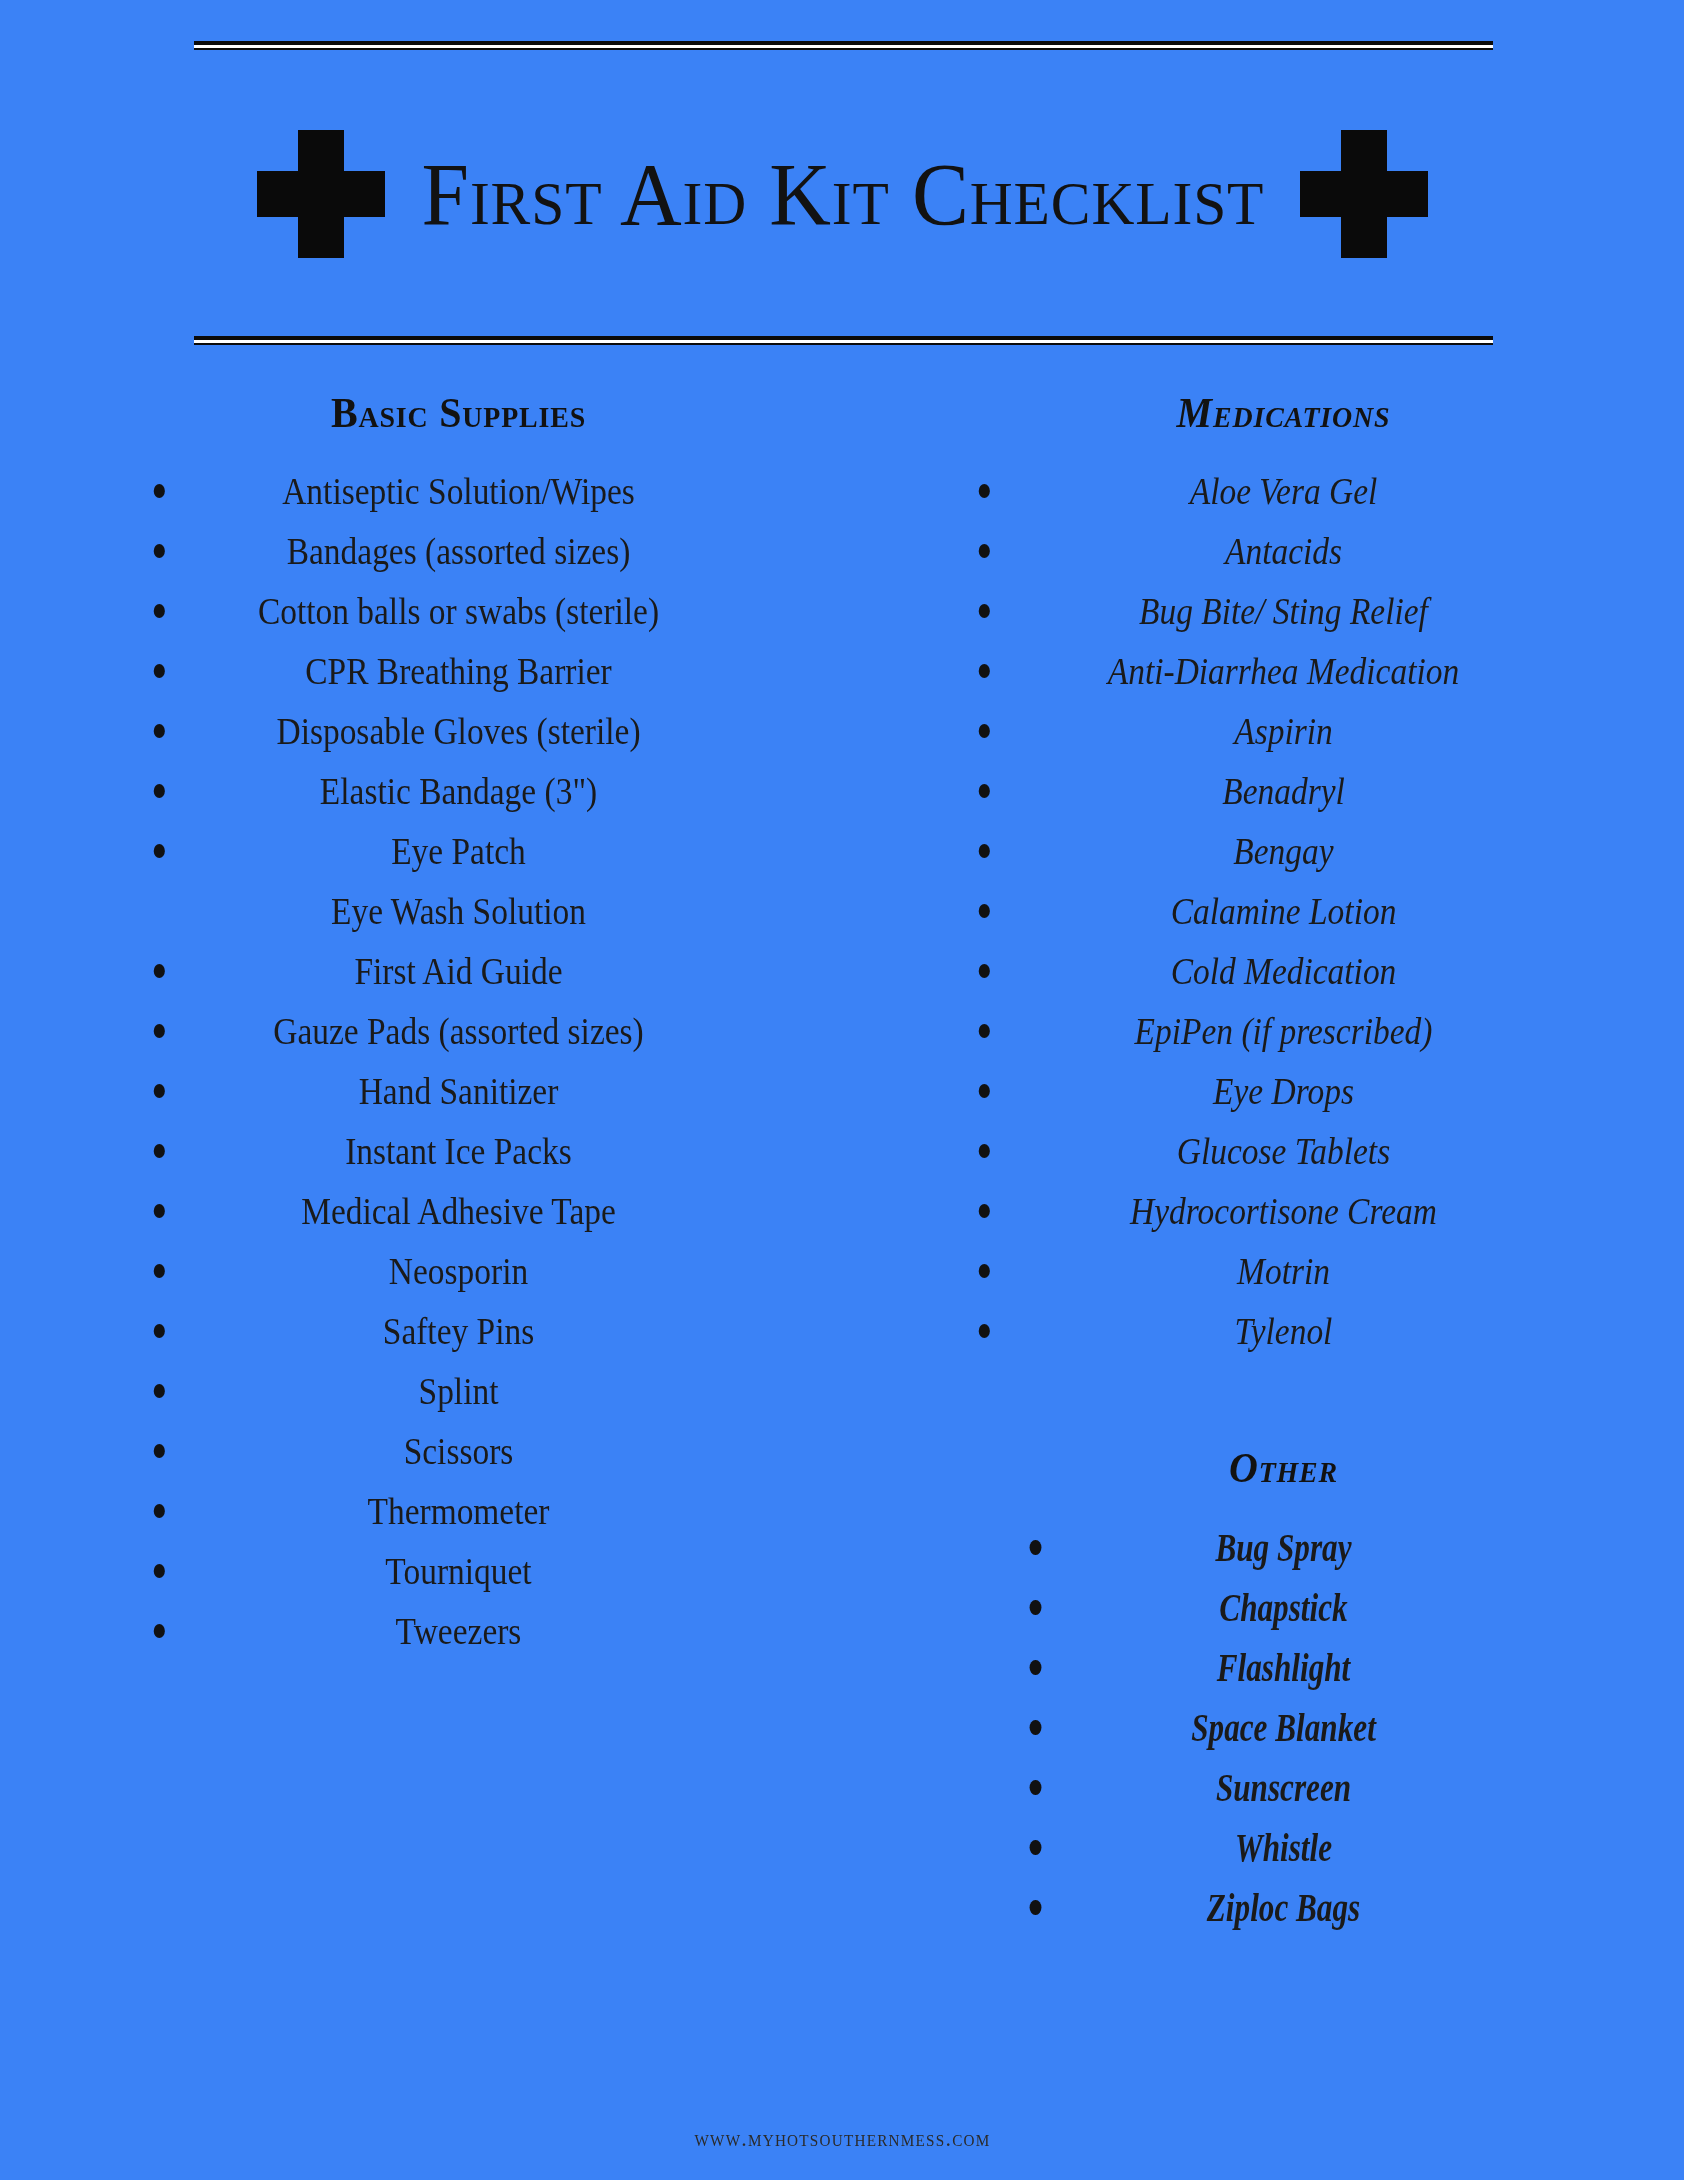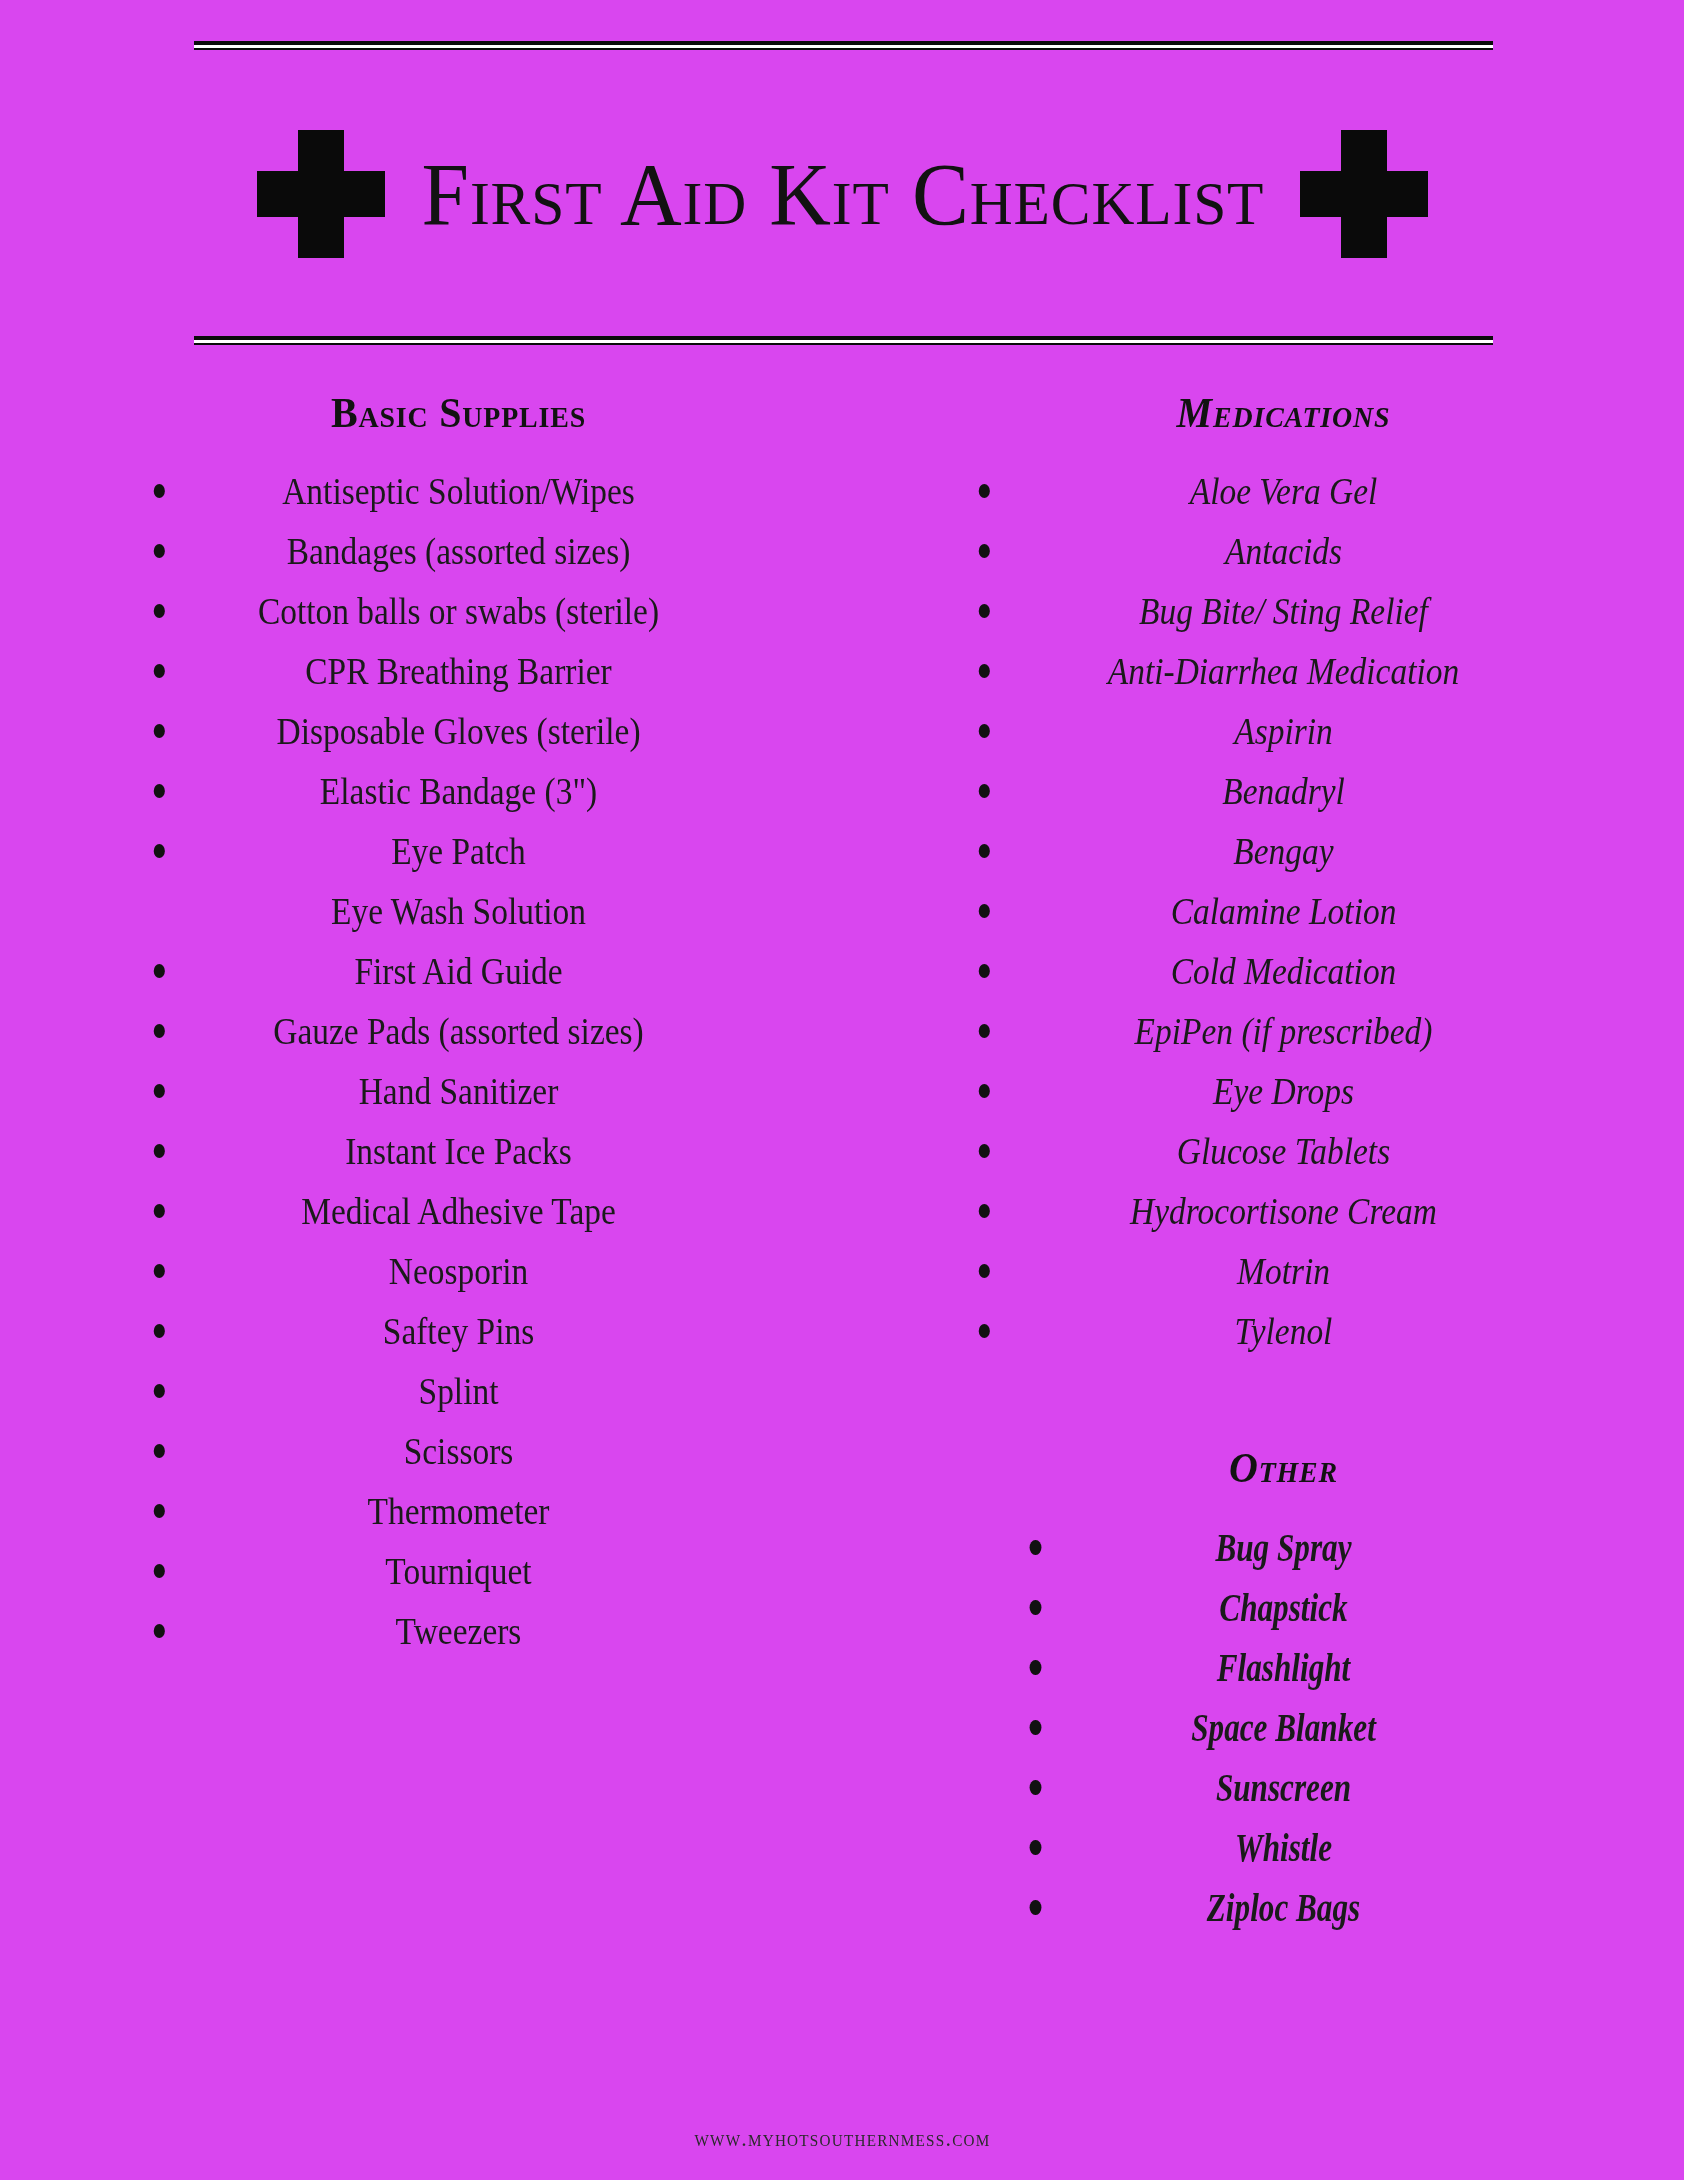--- a/index.html
+++ b/index.html
@@ -4,21 +4,21 @@
 <style>
   html, body {
     margin: 0;
     padding: 0;
     background: #ffffff;
   }
   .page {
     position: relative;
     width: 1685px;
     height: 2181px;
-    background: #d946ef;
+    background: #3b82f6;
     font-family: "Liberation Serif", "DejaVu Serif", serif;
     color: #111111;
     overflow: hidden;
     box-sizing: border-box;
   }
 
   
   .rule {
     position: absolute;
     left: 194px;

